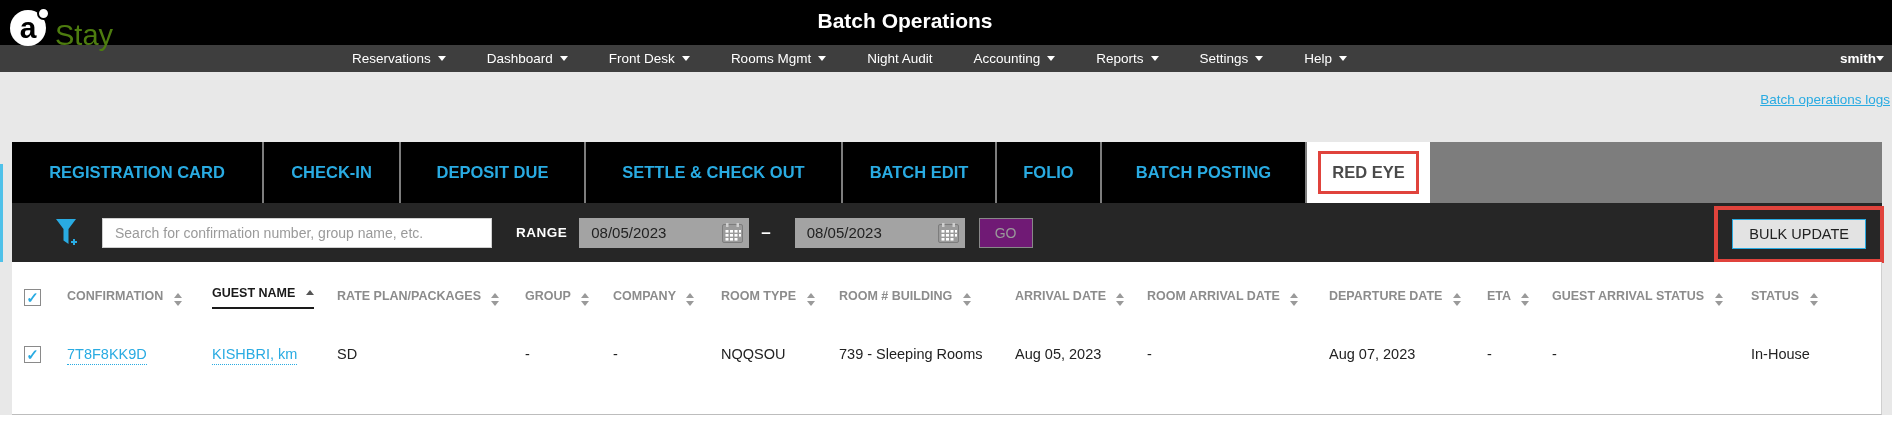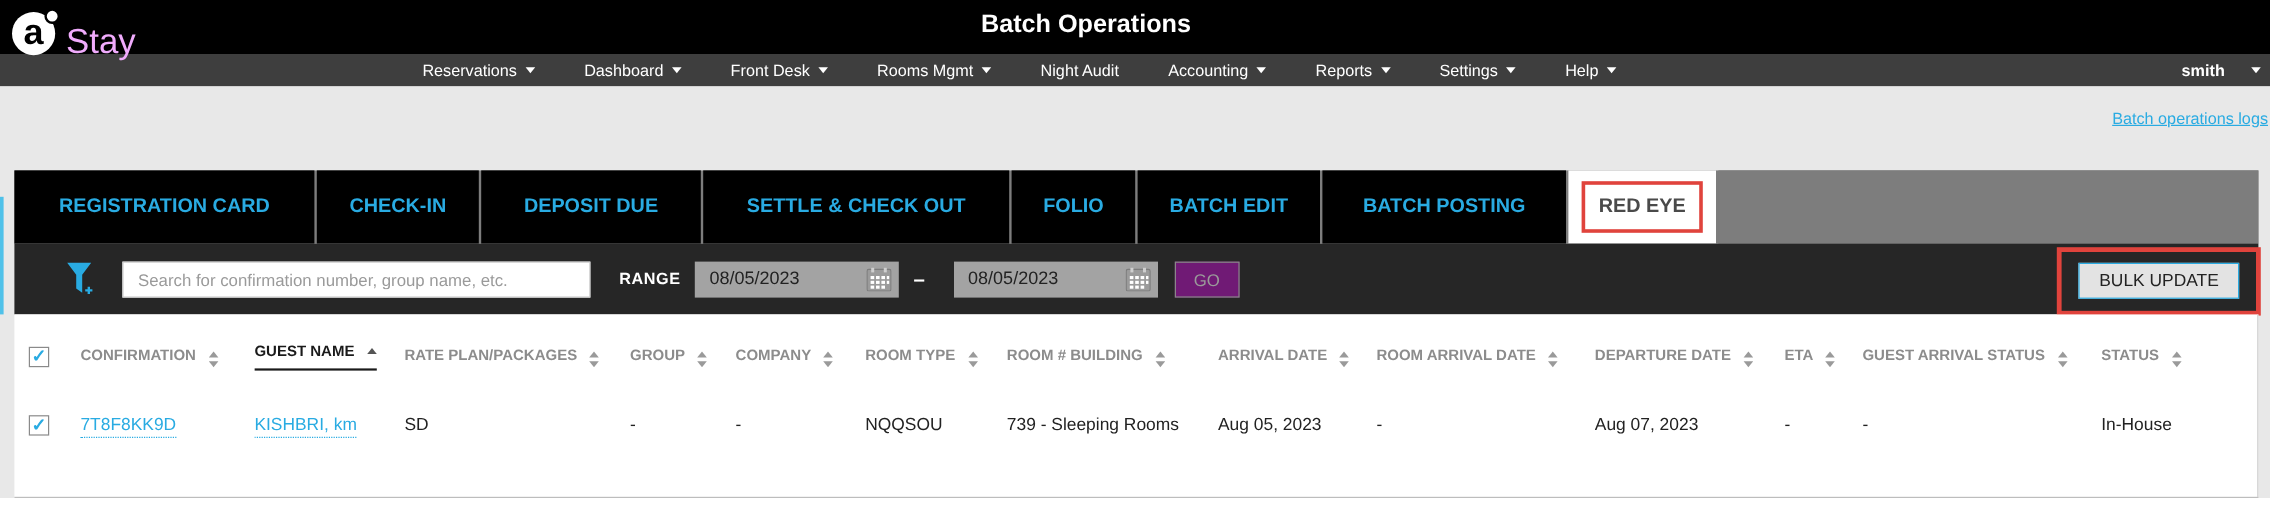--- a/index.html
+++ b/index.html
@@ -6,37 +6,37 @@
   html,body { width:1892px; height:440px; overflow:hidden; background:#fff;
     font-family:"Liberation Sans", sans-serif; }
 
   
   .topbar { position:relative; height:45px; background:#000; color:#fff; }
   .logo { position:absolute; left:10px; top:4px; display:flex; align-items:center; cursor:pointer; }
   .logo-circle { position:relative; width:36px; height:36px; border-radius:50%; background:#fff;
     color:#000; font-size:30px; font-weight:700; display:flex; align-items:center; justify-content:center; }
   .logo-dot { position:absolute; left:27px; top:-3px; width:13px; height:13px; border-radius:50%;
     background:#fff; border:2px solid #000; }
-  .logo-text { margin-left:9px; font-size:29px; font-weight:400; color:#f0abfc;margin-top:15px; }
+  .logo-text { margin-left:9px; font-size:29px; font-weight:400; color:#4d7c0f;margin-top:15px; }
   .app-title { position:absolute; left:905px; top:9px; transform:translateX(-50%);
     font-size:21px; font-weight:700; white-space:nowrap; }
   .prop-block { position:absolute; right:2px; top:2px; text-align:right; }
   .prop-name { font-size:13px; color:#fff; white-space:nowrap; }
   .prop-date { margin-top:3px; font-size:15px; color:#EDA338; display:flex; align-items:center;
     justify-content:flex-end; gap:6px; white-space:nowrap; }
   .warn-icon { width:16px; height:16px; border-radius:50%; background:#EDA338; color:#fff;
     font-size:12px; font-weight:700; display:flex; align-items:center; justify-content:center; }
 
   
   .navbar { height:27px; background:#3E3E3E; color:#fff; display:flex; align-items:center; font-size:13.5px; }
   .nav-items { display:flex; gap:41px; margin-left:352px; align-items:flex-end; }
   .nav-item { display:flex; align-items:center; gap:7px; cursor:pointer; white-space:nowrap; }
   .caret { width:0; height:0; border-left:4px solid transparent; border-right:4px solid transparent;
     border-top:5px solid #fff; }
-  .nav-user { margin-left:auto; margin-right:8px; font-weight:700; display:flex; align-items:center; gap:22px; cursor:pointer; }
+  .nav-user { margin-left:auto; margin-right:8px; font-weight:700; display:flex; align-items:center; gap:0; cursor:pointer; }
 
   
   .page { position:relative; height:343px; background:#E8E8E8; }
   .edge-highlight { position:absolute; left:0; top:92px; width:3px; height:98px; background:#4FC1E9; }
   .logs-row { position:absolute; right:2px; top:18px; }
   .logs-link { color:#29ABE2; font-size:13.5px; text-decoration:underline; cursor:pointer; white-space:nowrap; }
 
   
   .tabbar { position:absolute; left:12px; right:10px; top:70px; height:61px; background:#7D7D7D;
     display:flex; gap:2px; }
@@ -151,22 +151,22 @@
 
   <div class="logs-row">
     <a class="logs-link">Batch operations logs</a>
   </div>
 
   <div class="tabbar">
     <div class="tab t0">REGISTRATION CARD</div>
     <div class="tab t1">CHECK-IN</div>
     <div class="tab t2">DEPOSIT DUE</div>
     <div class="tab t3">SETTLE &amp; CHECK OUT</div>
+    <div class="tab t4">BATCH EDIT</div>
     <div class="tab t5">FOLIO</div>
-    <div class="tab t4">BATCH EDIT</div>
     <div class="tab t6">BATCH POSTING</div>
     <div class="tab active">
       <span class="redeye-box">RED EYE</span>
     </div>
     <div class="tab-filler"></div>
   </div>
 
   <div class="filterbar">
     <svg class="funnel" width="26" height="32" viewBox="0 0 26 32">
       <path d="M2 2 H22 L14.5 12 V27 L9.5 23.5 V12 Z" fill="#29ABE2"></path>

